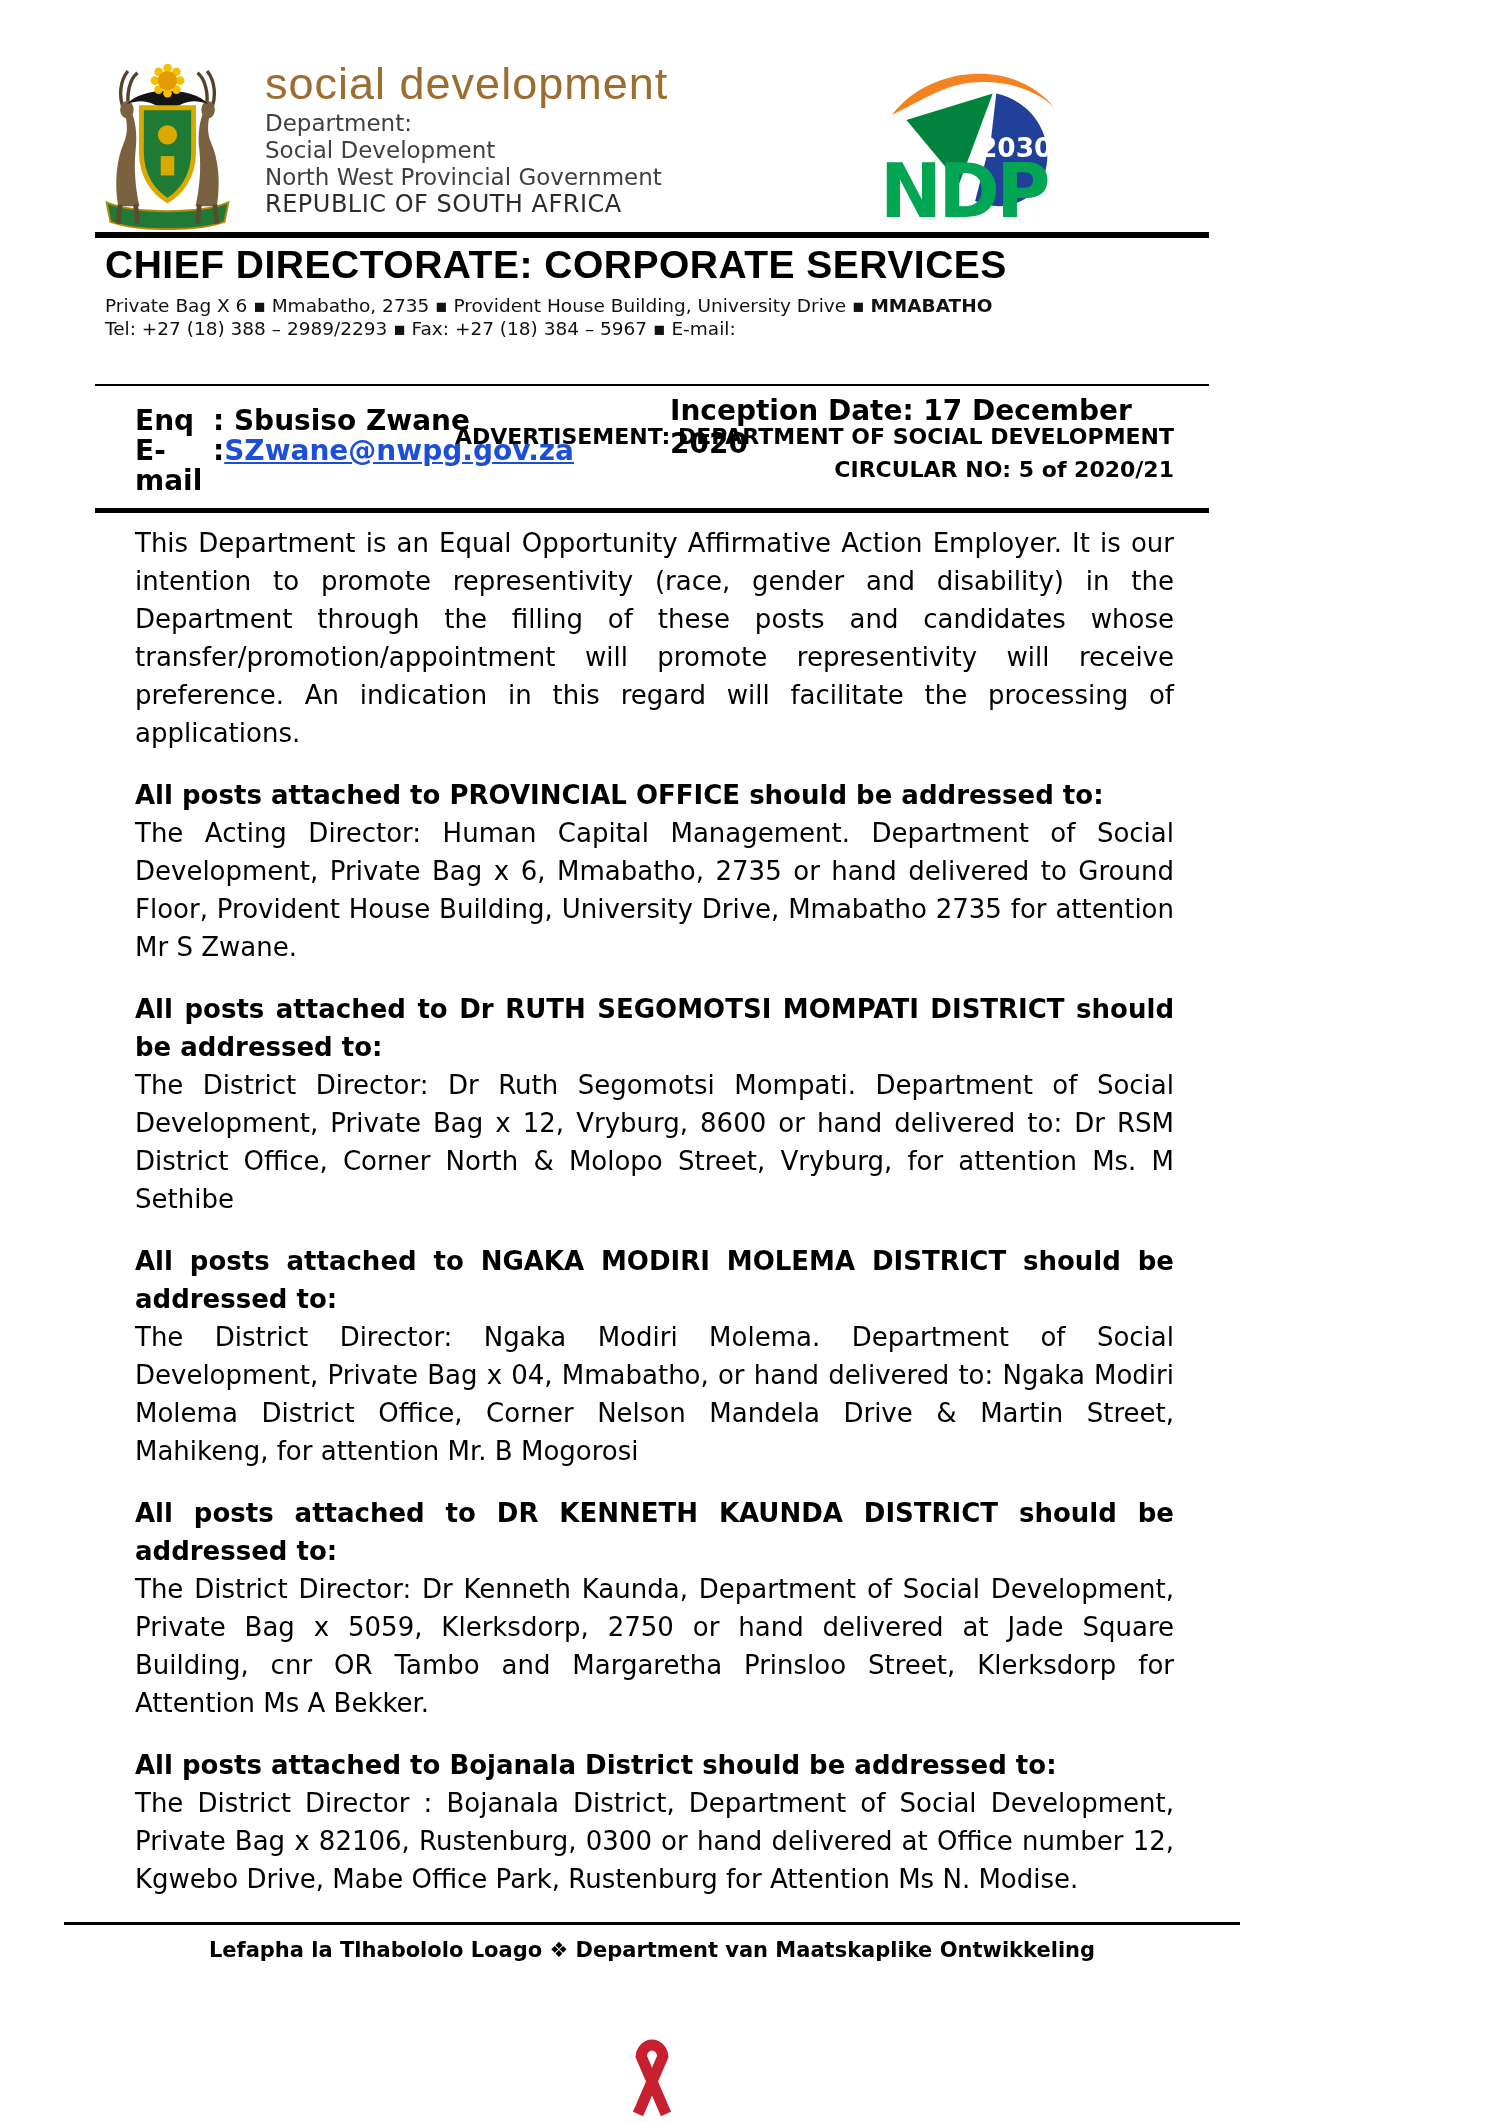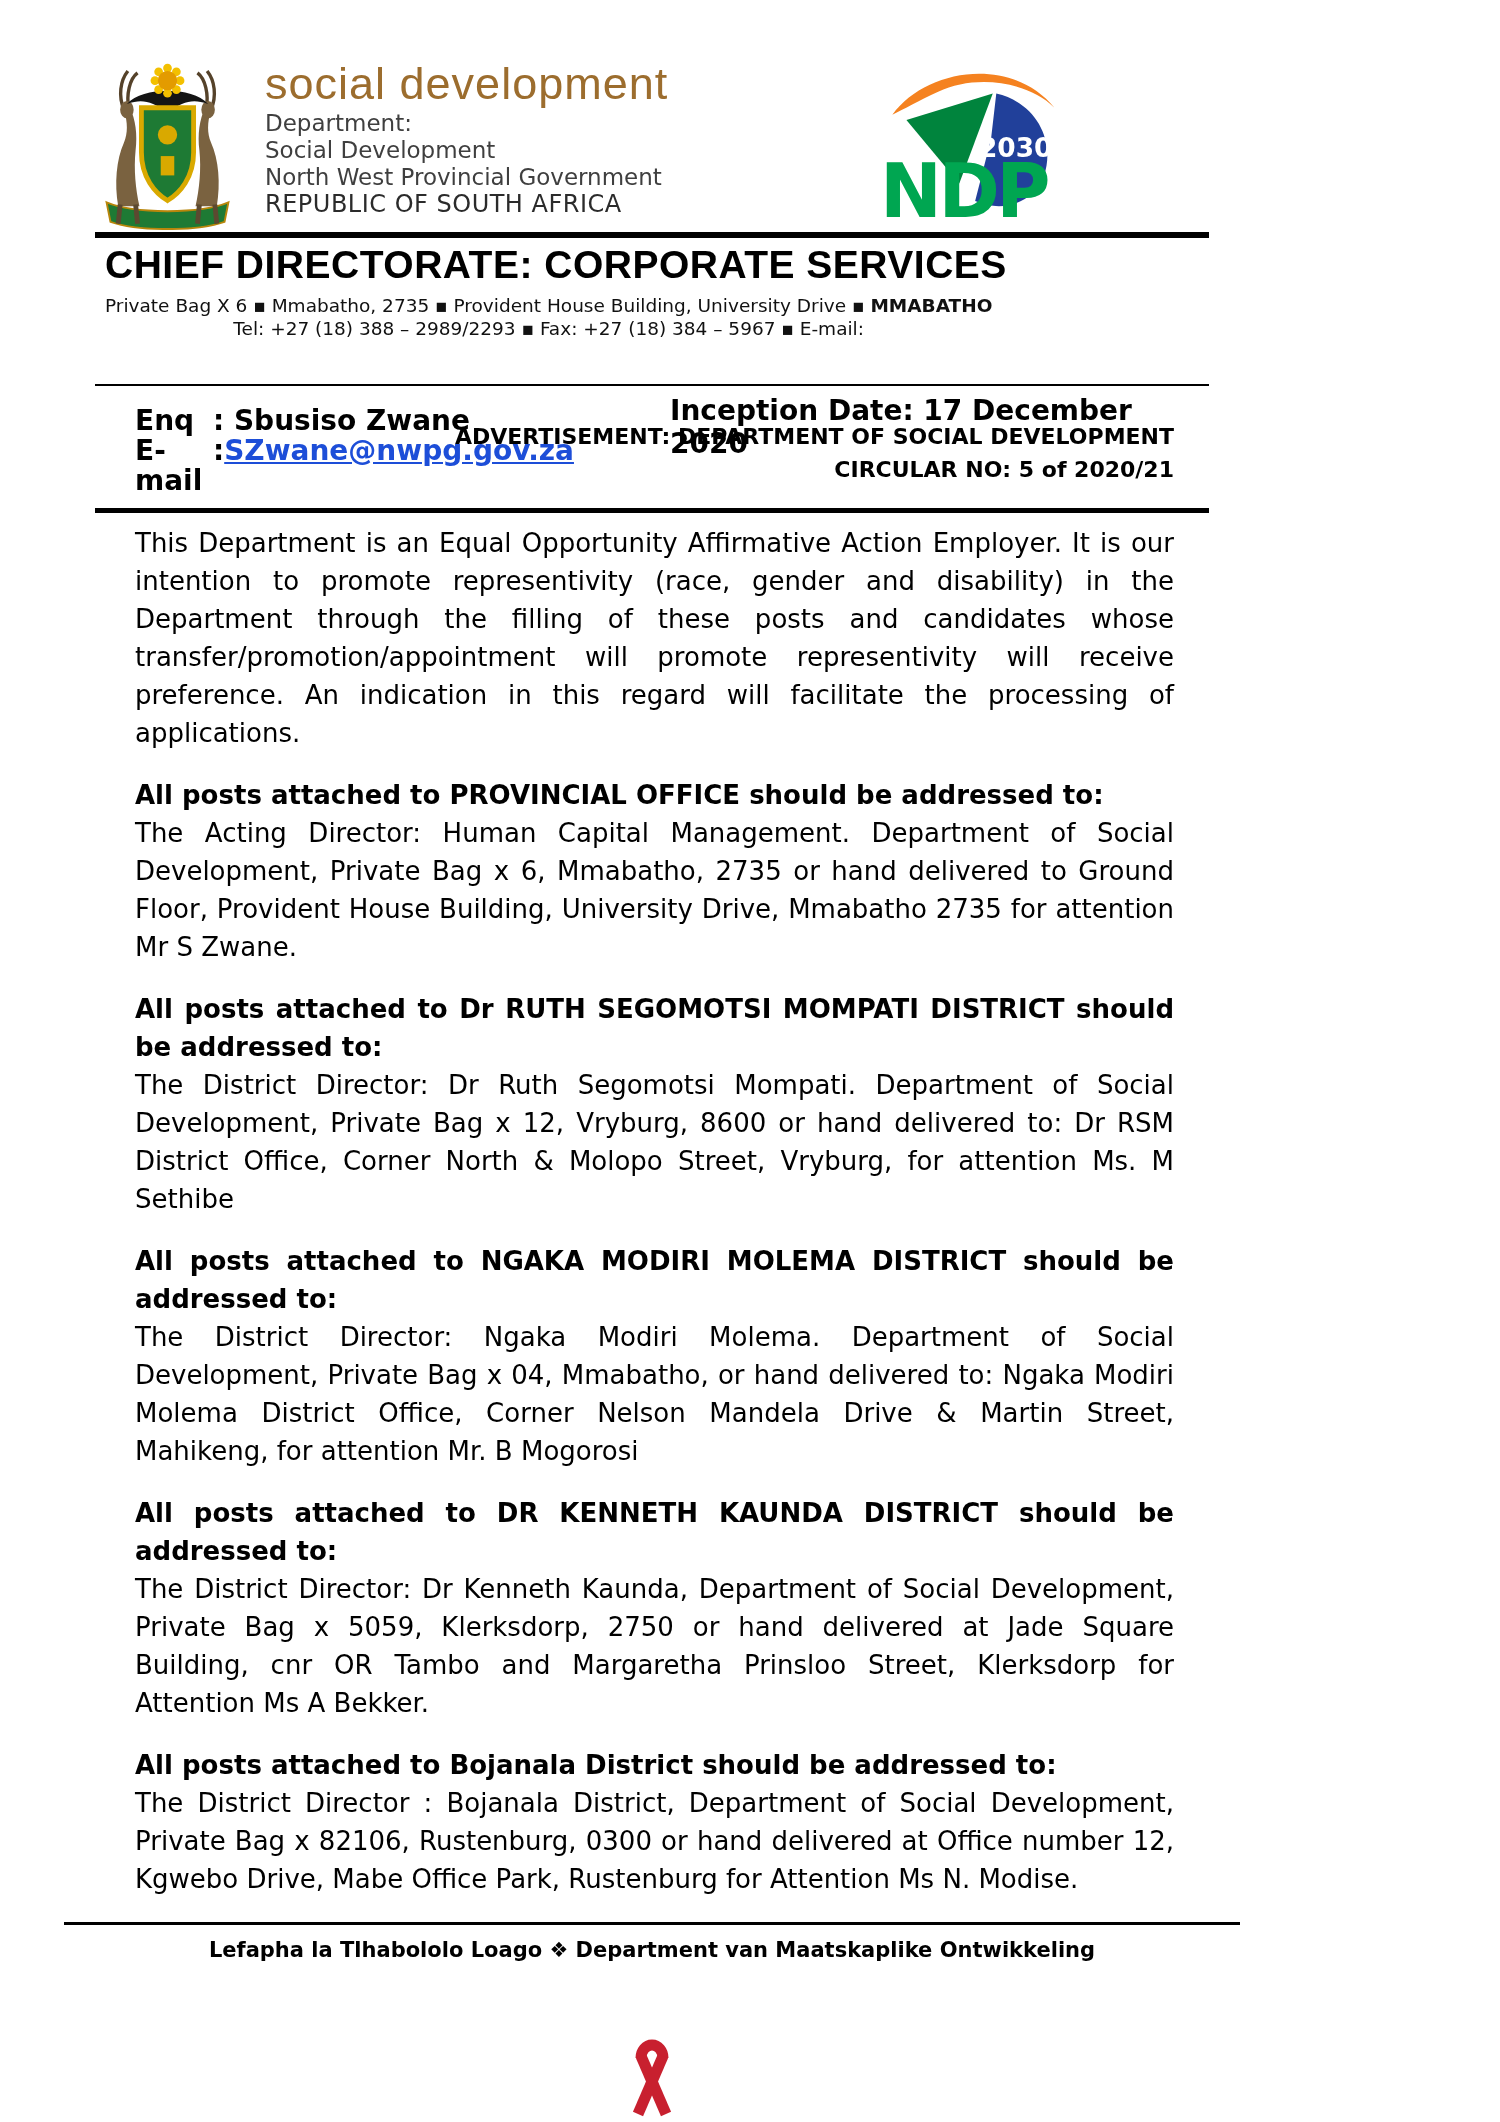--- a/index.html
+++ b/index.html
@@ -17,21 +17,21 @@
   .brand-sub { font-size: 23px; line-height: 27px; color: #3f3f3f; }
   .brand-sub .country { font-weight: normal; font-size: 24px; color: #2b2b2b; letter-spacing: 0.5px; }
   .ndp { position: absolute; left: 785px; top: 0; width: 185px; height: 172px; }
 
   .rule-thick { position: absolute; left: 95px; right: 95px; top: 232px; height: 6px; background: #000; }
 
   .cd-title {
     position: absolute; left: 105px; top: 243px;
     font-family: "Liberation Sans", sans-serif; font-weight: bold; font-size: 39px; letter-spacing: 0.5px;
   }
-  .addr { position: absolute; left: 105px; top: 294px; font-size: 18.5px; line-height: 23px; color: #111; text-align: center; }
+  .addr { position: absolute; left: 105px; top: 294px; font-size: 18.5px; line-height: 23px; color: #111; }
   .addr b { font-weight: bold; }
 
   .infobox {
     position: absolute; left: 95px; right: 95px; top: 344px;
     border-top: 2px solid #000; border-bottom: 5px solid #000;
     padding: 20px 0 12px 40px; font-size: 28px; font-weight: bold; margin-top: 40px;
   }
   .info-row { display: flex; line-height: 30px; }
   .info-label { width: 78px; }
   .inception { position: absolute; left: 575px; top: 8px; font-weight: bold; }

